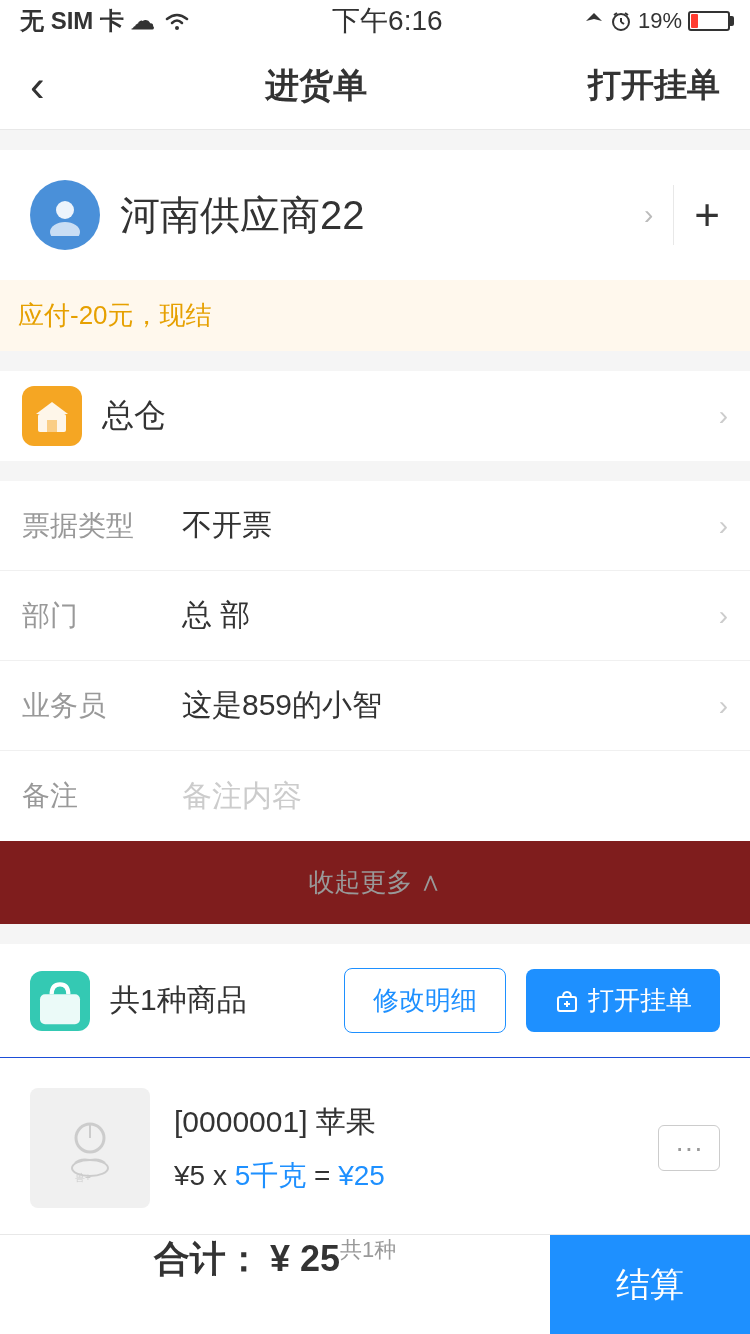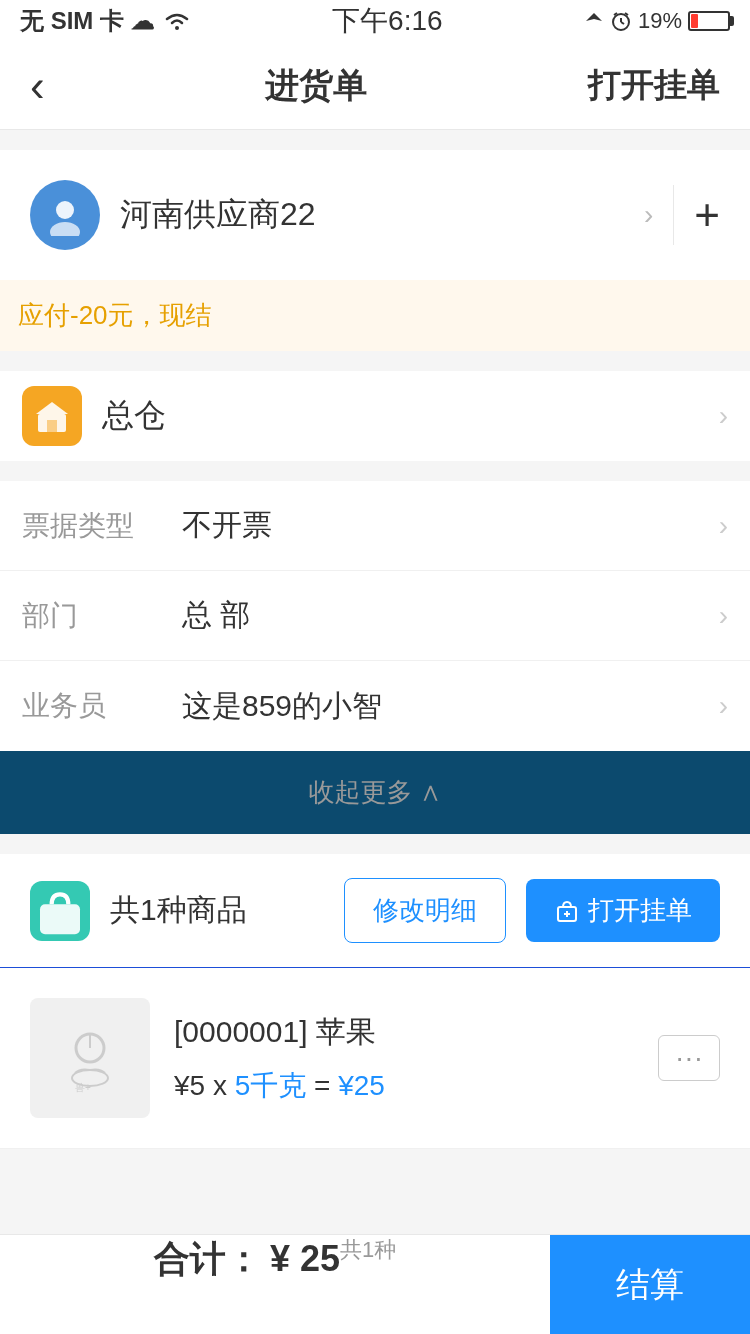--- a/index.html
+++ b/index.html
@@ -80,21 +80,21 @@
       border-bottom: none;
     }
     .supplier-avatar {
       width: 70px; height: 70px; border-radius: 35px;
       background: #4A90D9;
       display: flex; align-items: center; justify-content: center;
       margin-right: 20px;
       flex-shrink: 0;
     }
     .supplier-avatar svg { width: 42px; height: 42px; }
-    .supplier-name { flex: 1; font-size: 32px; color: #333; }
+    .supplier-name { flex: 1; font-size: 40px; color: #333; }
     .chevron-right { color: #bbb; font-size: 28px; margin-right: 0; }
     .divider-v {
       width: 1px; height: 60px; background: #e8e8e8; margin: 0 20px;
     }
     .add-btn { font-size: 44px; color: #333; font-weight: 300; }
 
     
     .notice-bar {
       background: #fff8ed;
       padding: 18px 18px;
@@ -134,21 +134,21 @@
     .list-item-value.placeholder {
       color: #ccc;
     }
     .list-item-chevron { color: #ccc; font-size: 28px; }
     .list-item-full-label {
       flex: 1; font-size: 32px; color: #333;
     }
 
     
     .collapse-bar {
-      background: #0c4a6e;
+      background: #7f1d1d;
       text-align: center;
       padding: 24px 0;
       font-size: 26px;
       color: #999;
       cursor: pointer;
     }
 
     
     .product-header {
       background: #fff;
@@ -351,20 +351,24 @@
   <div class="list-item">
     <span class="list-item-label">部门</span>
     <span class="list-item-value">总 部</span>
     <span class="list-item-chevron">›</span>
   </div>
   <div class="list-item">
     <span class="list-item-label">业务员</span>
     <span class="list-item-value">这是859的小智</span>
     <span class="list-item-chevron">›</span>
   </div>
+  <div class="list-item">
+    <span class="list-item-label">备注</span>
+    <span class="list-item-value placeholder">备注内容</span>
+  </div>
 </div>
 
 <div class="collapse-bar">收起更多 ∧</div>
 
 <div class="section-gap"></div>
 
 <div class="product-header">
   <div class="product-icon">
     <svg viewBox="0 0 36 36" fill="none">
       <rect x="6" y="14" width="24" height="18" rx="3" fill="#fff" opacity="0.9"></rect>

